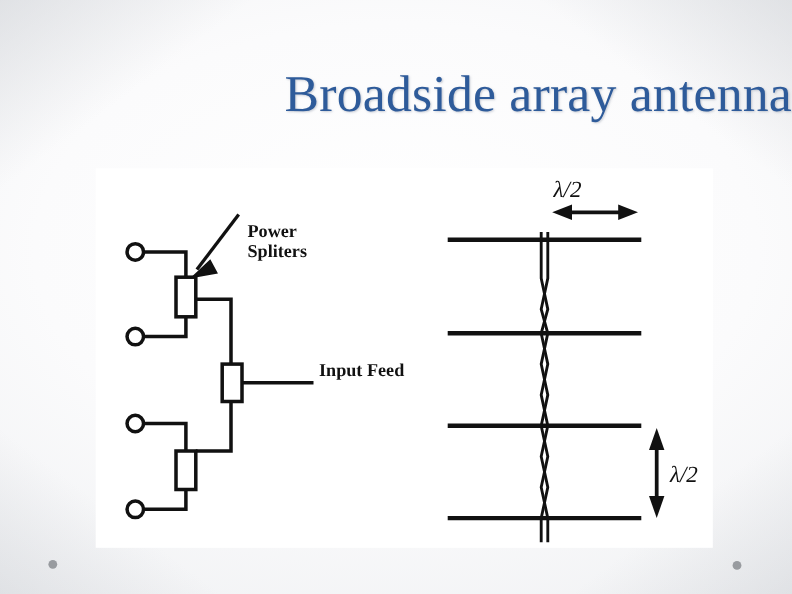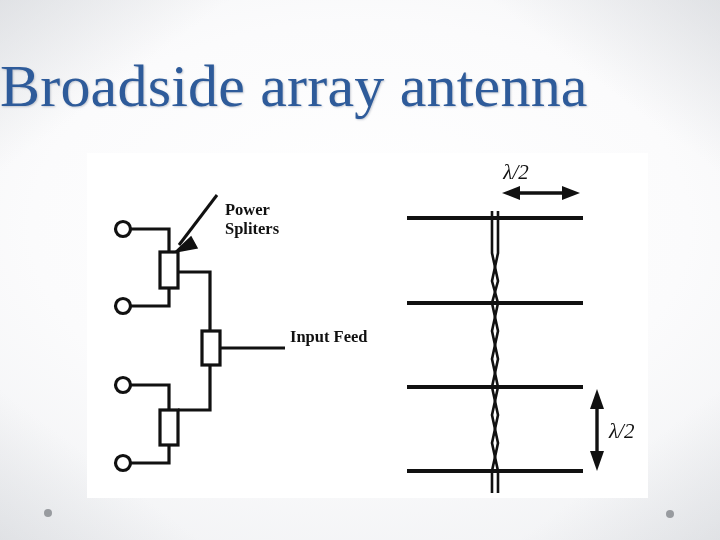--- a/index.html
+++ b/index.html
@@ -35,23 +35,23 @@
       linear-gradient(to top right,    rgba(200,203,208,0.40) 0%, rgba(255,255,255,0) 14%),
       linear-gradient(to top left,     rgba(200,203,208,0.40) 0%, rgba(255,255,255,0) 14%);
   }
 
   
   #title {
     position: absolute;
     left: 0;
     top: 58px;
     width: 720px;
-    text-align: left;
+    text-align: right;
     font-family: "Liberation Serif", "DejaVu Serif", serif;
-    font-size: 60px;
+    font-size: 47px;
     line-height: 56px;
     letter-spacing: 0.2px;
     color: #2e5b9a;
     text-shadow: 1px 1px 2px rgba(120,130,150,0.40);
     white-space: nowrap;
     z-index: 4;
   }
 
   
   #figure-panel {

